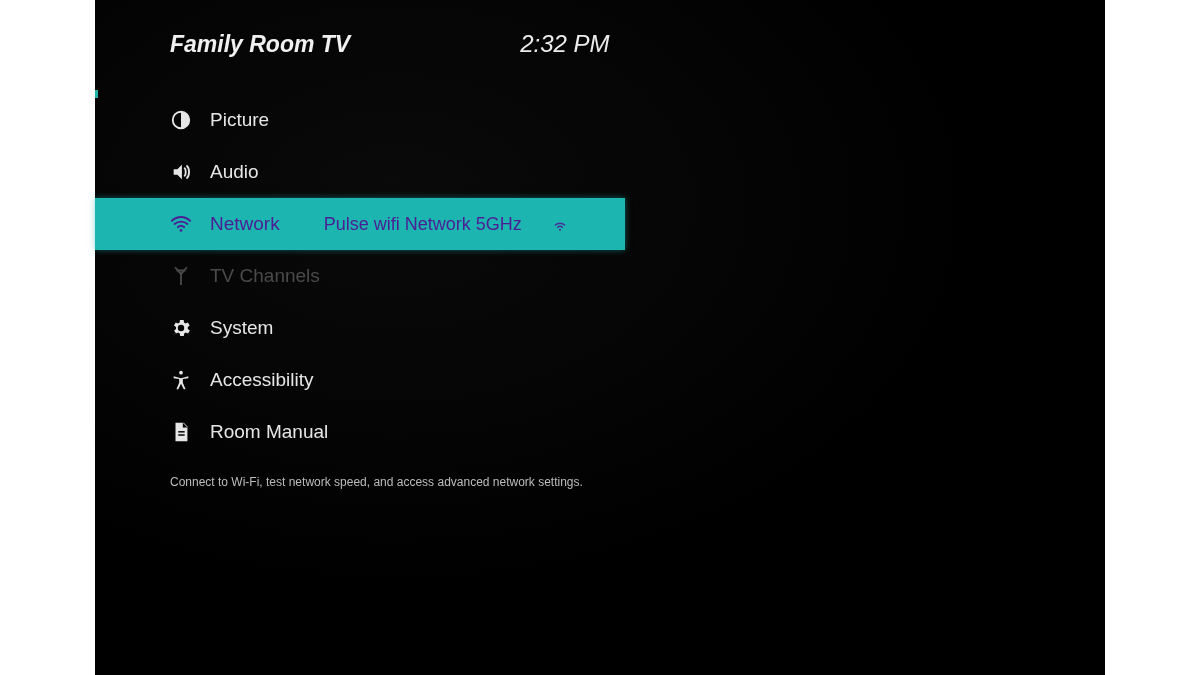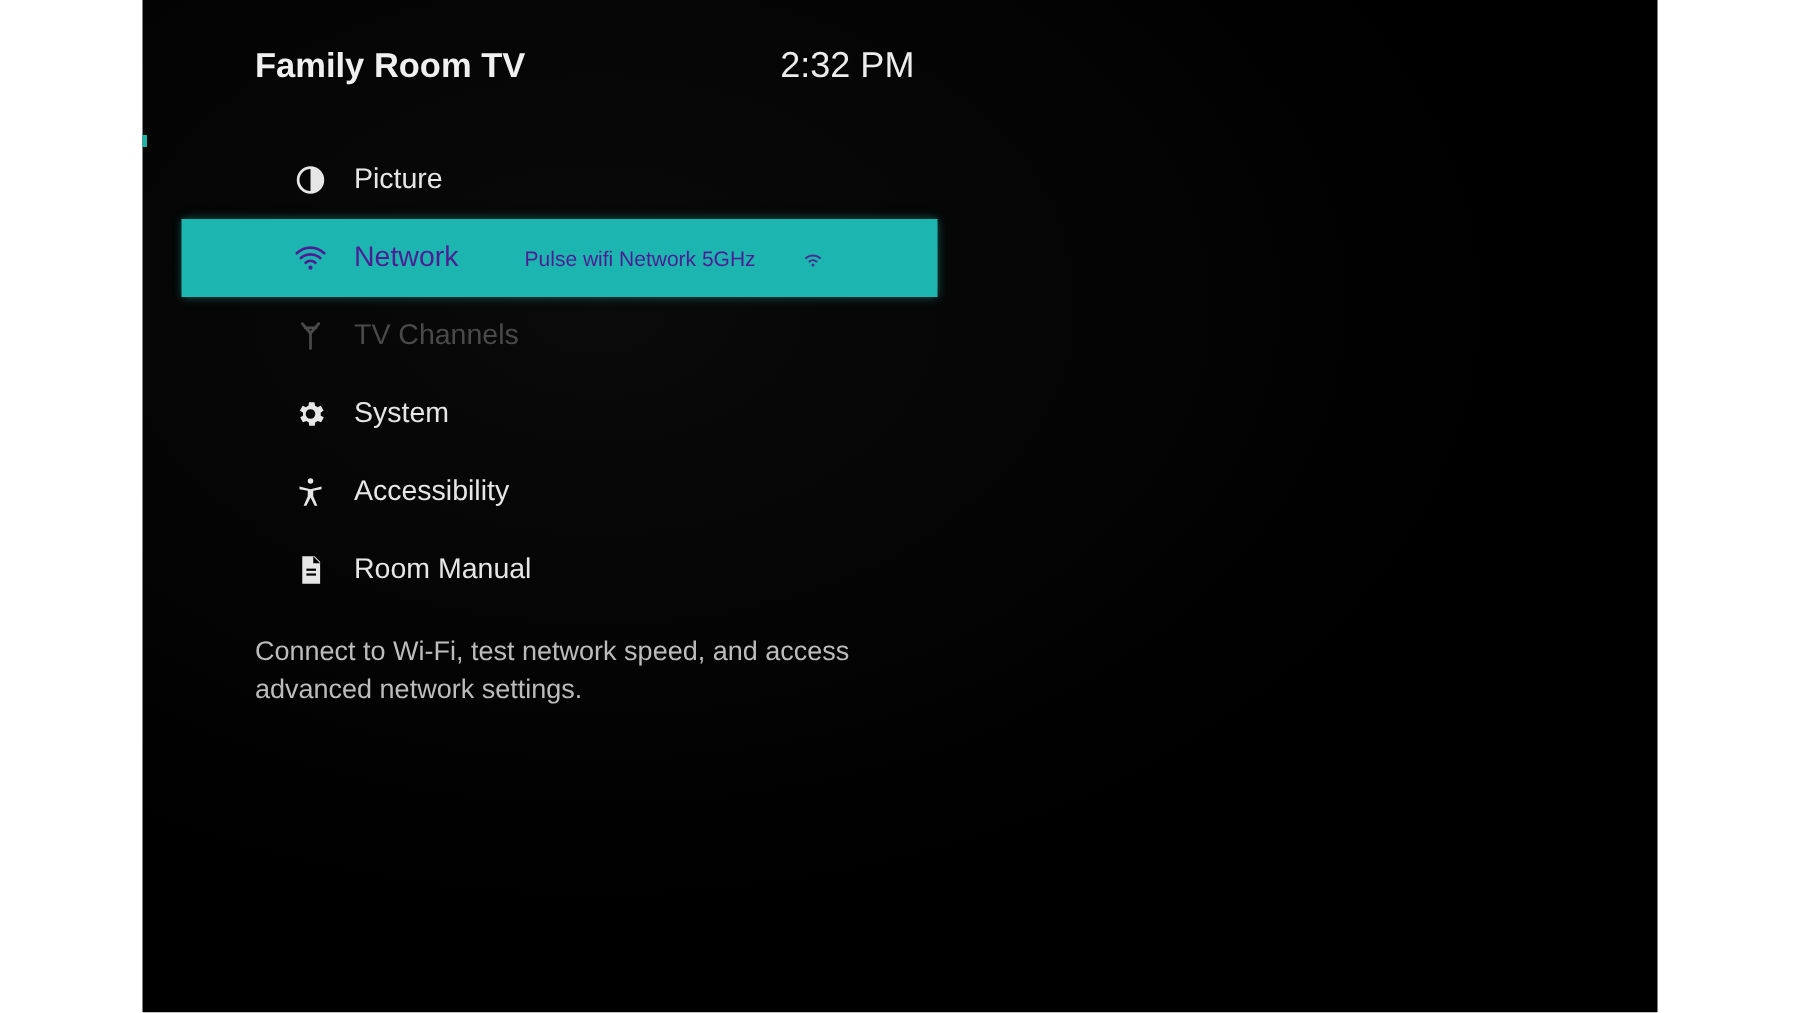--- a/index.html
+++ b/index.html
@@ -23,24 +23,25 @@
     .edge-accent {
       position: absolute;
       left: 0;
       top: 90px;
       width: 3px;
       height: 8px;
       background: #1fb2a6;
     }
     .header {
       display: flex;
-      align-items: flex-start;
+      align-items: flex-end;
       gap: 170px;
       padding-left: 75px;
       margin-bottom: 36px;
+      font-style: italic;
     }
     .header .title {
       font-size: 23px;
       font-weight: 600;
       color: #f0f0f0;
     }
     .header .clock {
       font-size: 24px;
       font-weight: 500;
       color: #ececec;
@@ -50,21 +51,20 @@
     }
     .item {
       display: flex;
       align-items: center;
       height: 52px;
       padding-left: 75px;
       gap: 18px;
       color: #e6e6e6;
       font-size: 19px;
       font-weight: 500;
-      margin-left: 26px;
     }
     .item.highlight {
       background: #1db5b0;
       color: #4c1d95;
       box-shadow: 0 0 6px rgba(29,181,176,0.5);
     }
     .item.highlight .trailing-icon { opacity: 0.9; }
     .item.dim {
       color: #4a4a4a;
       gap: 18px;
@@ -74,34 +74,34 @@
       height: 22px;
       flex: 0 0 22px;
       display: flex;
       align-items: center;
       justify-content: center;
     }
     .item .icon svg { width: 22px; height: 22px; }
     .item .label { white-space: nowrap; }
     .item .value {
       margin-left: 26px;
-      font-size: 14px;
+      font-size: 18px;
       font-weight: 500;
       white-space: nowrap;
     }
     .item .trailing-icon {
       margin-left: 12px;
       width: 16px;
       height: 16px;
     }
     .hint {
       margin-top: 16px;
       padding-left: 75px;
       width: 500px;
-      font-size: 18px;
+      font-size: 12px;
       line-height: 1.4;
       color: #bcbcbc;
     }
   </style>
 </head>
 <body>
 
 <div class="tv-frame">
   <div class="edge-accent"></div>
 
@@ -115,20 +115,30 @@
     <div class="item">
       <span class="icon">
         <svg viewBox="0 0 24 24" fill="none">
             <circle cx="12" cy="12" r="9" stroke="currentColor" stroke-width="2"></circle>
             <path d="M12 3 a9 9 0 0 1 0 18 Z" fill="currentColor"></path>
           </svg>
       </span>
       <span class="label">Picture</span>
     </div>
 
+    <div class="item">
+      <span class="icon">
+        <svg viewBox="0 0 24 24" fill="currentColor">
+            <path d="M4 9v6h4l5 5V4L8 9H4z"></path>
+            <path d="M16 8c1.5 1 1.5 7 0 8" stroke="currentColor" stroke-width="2" fill="none" stroke-linecap="round"></path>
+            <path d="M18.5 5.5c3 2.5 3 10.5 0 13" stroke="currentColor" stroke-width="2" fill="none" stroke-linecap="round"></path>
+          </svg>
+      </span>
+      <span class="label">Audio</span>
+    </div>
 
     <div class="item highlight">
       <span class="icon">
         <svg viewBox="0 0 24 24" fill="none" stroke="currentColor" stroke-width="2" stroke-linecap="round">
             <path d="M2 8.5C8 3 16 3 22 8.5"></path>
             <path d="M5 12c4-3.5 10-3.5 14 0"></path>
             <path d="M8.5 15.5c2-1.8 5-1.8 7 0"></path>
             <circle cx="12" cy="19" r="1.5" fill="currentColor" stroke="none"></circle>
           </svg>
       </span>

